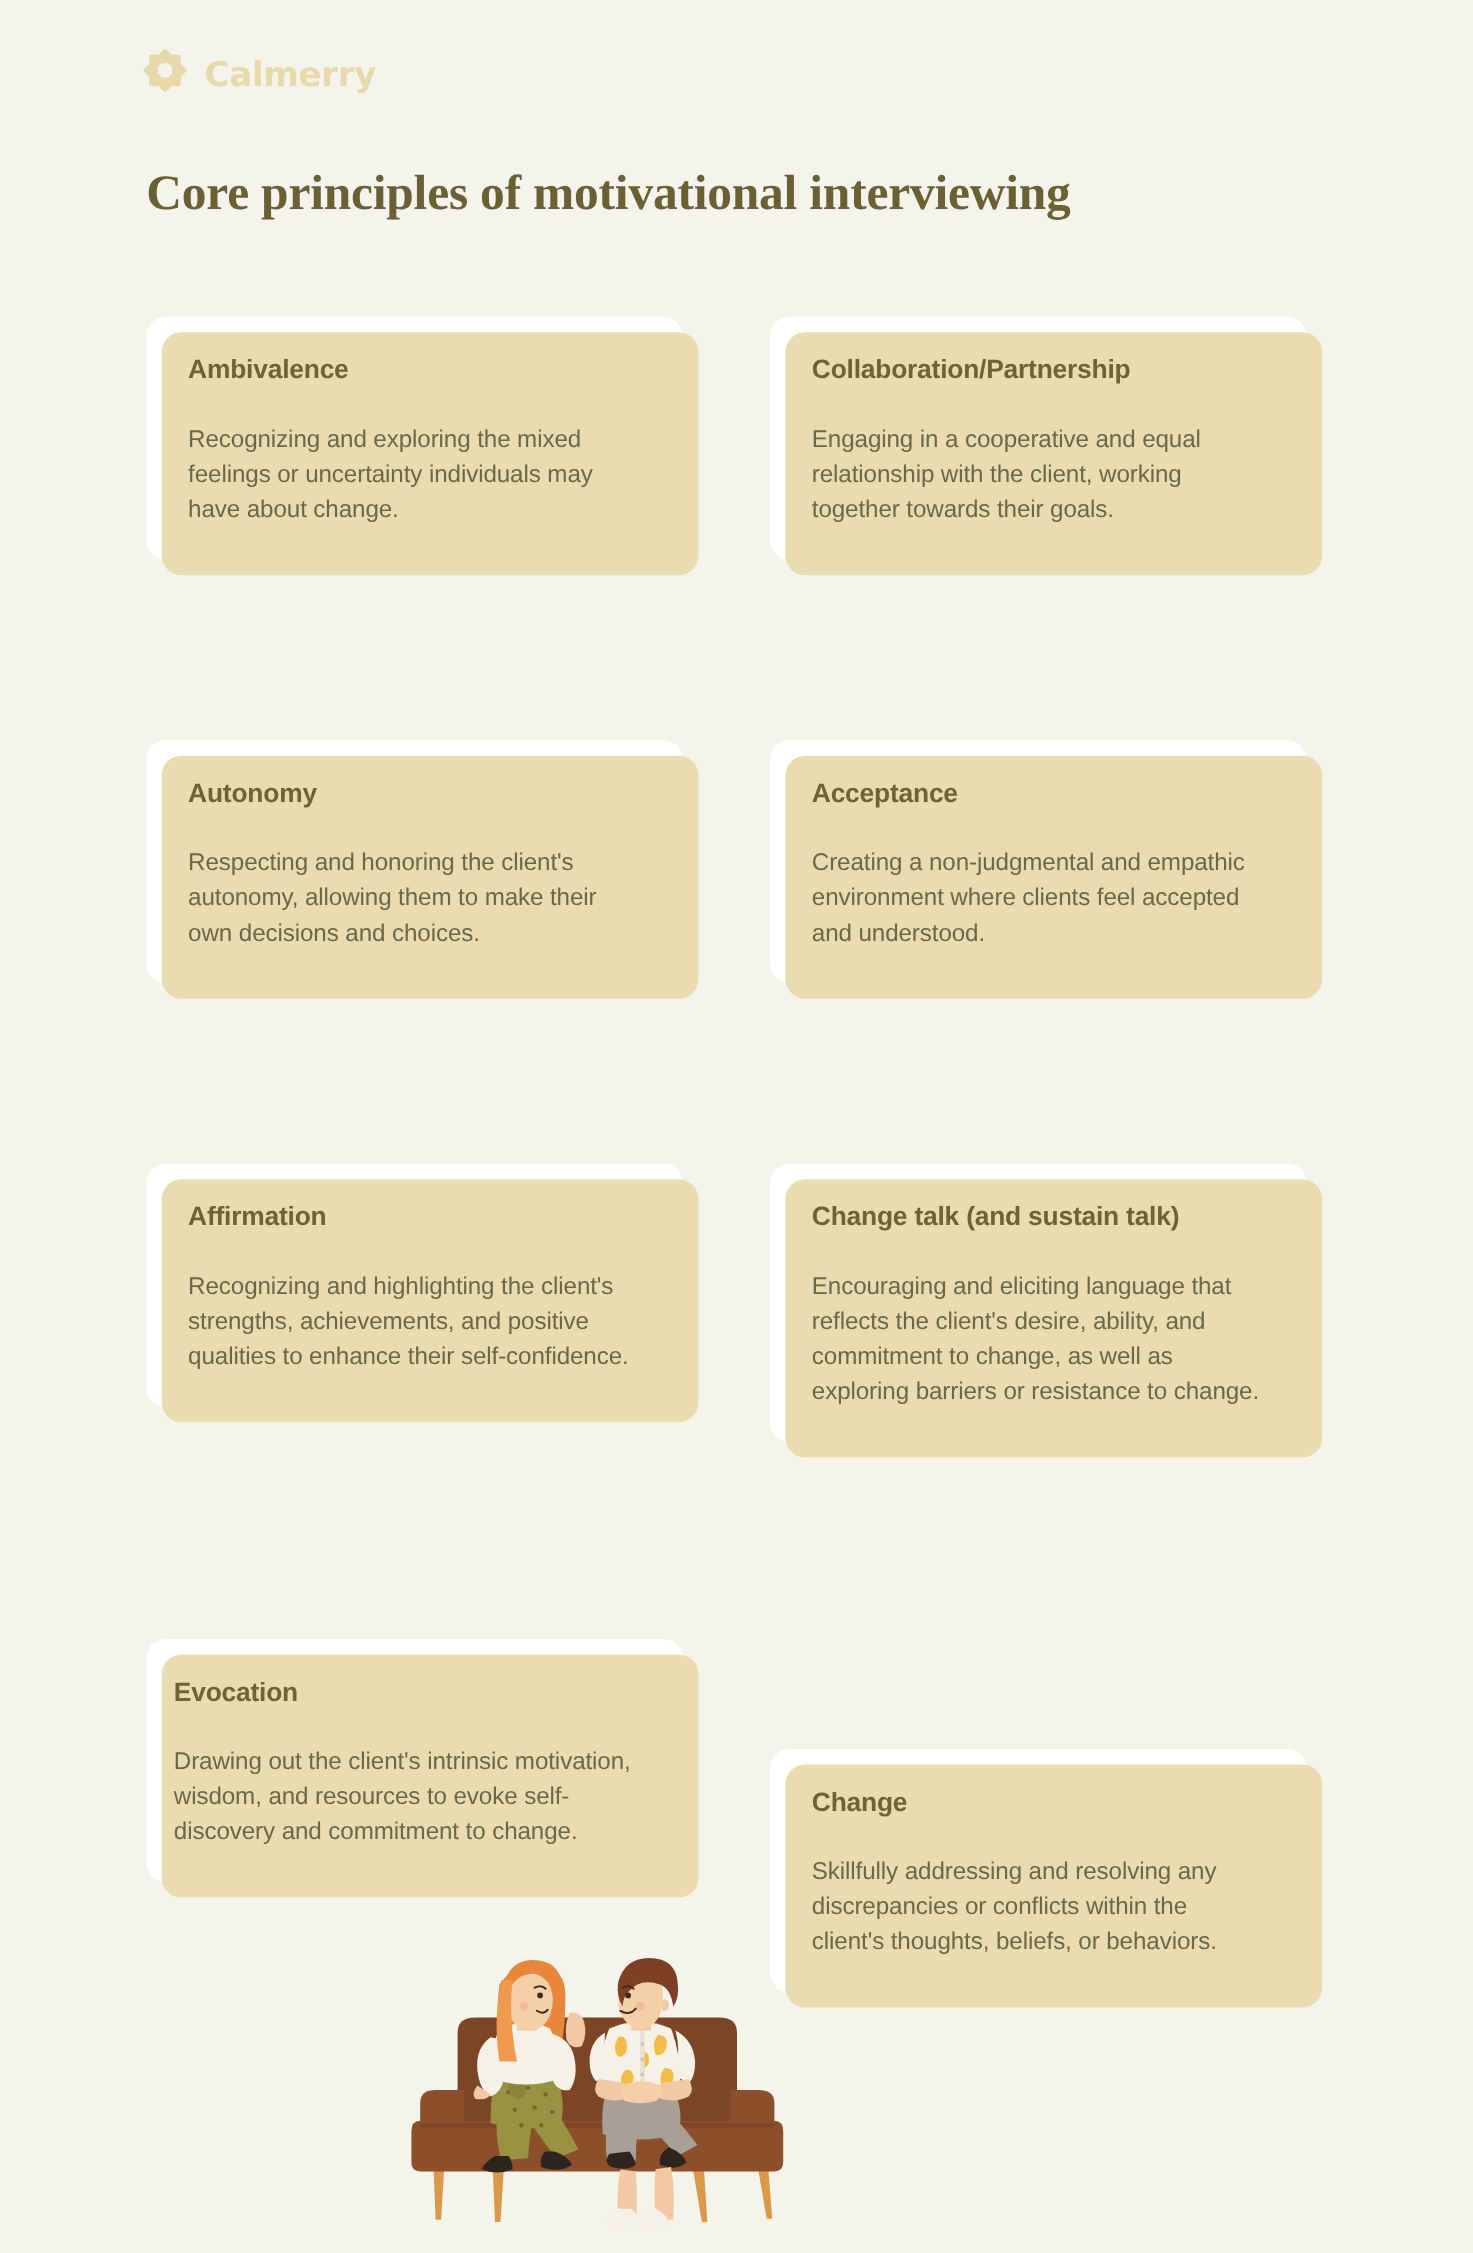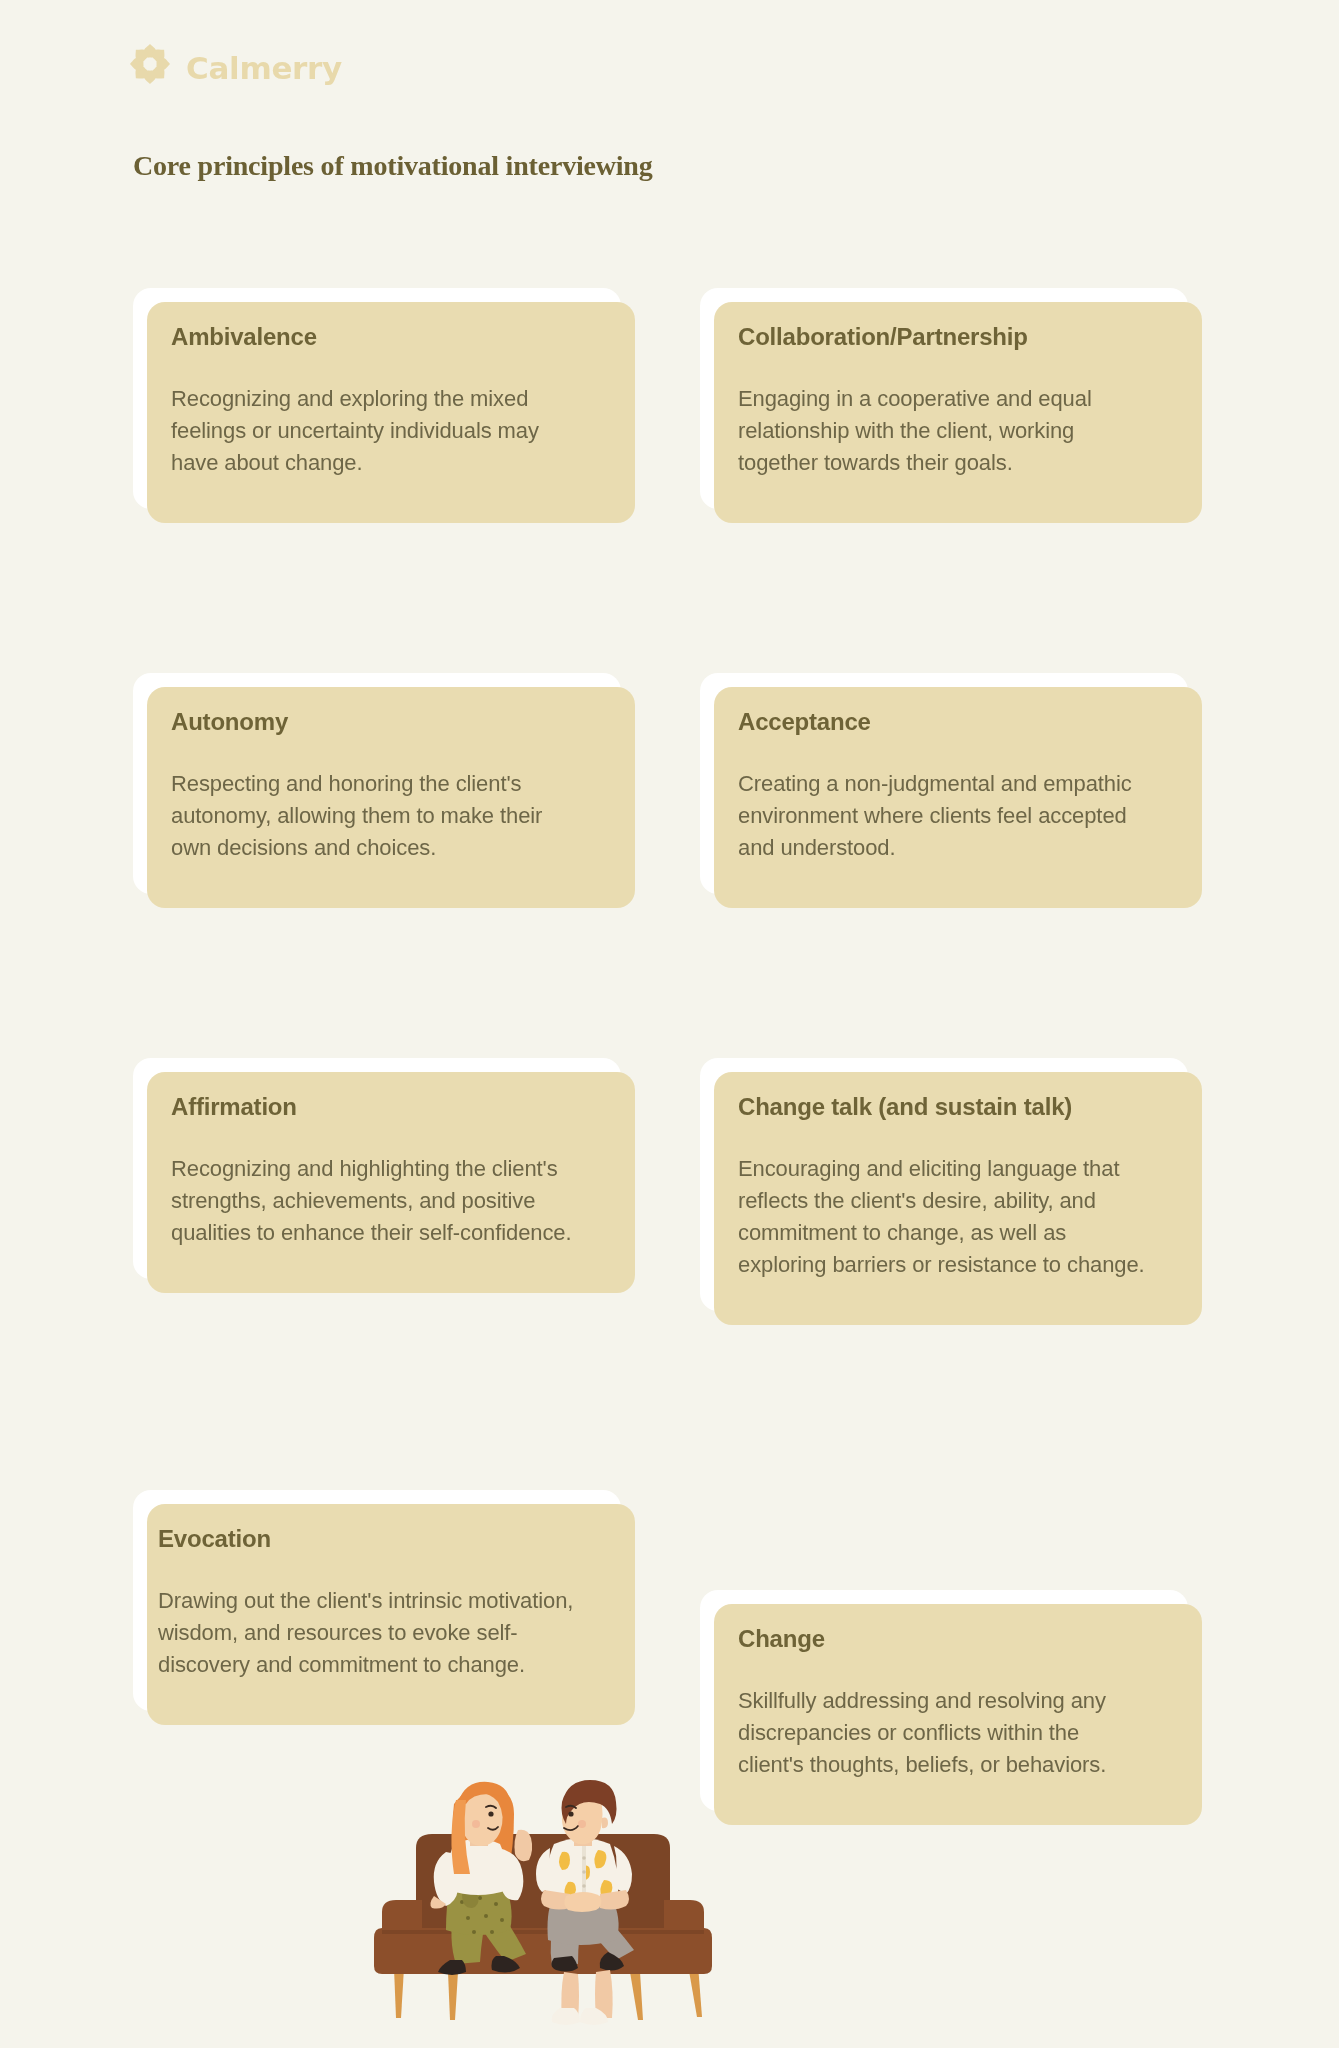--- a/index.html
+++ b/index.html
@@ -38,21 +38,21 @@
     font-family: "DejaVu Sans", sans-serif;
   }
 
   
   .page-title {
     position: absolute;
     left: 133px;
     top: 150px;
     font-family: "Liberation Serif", serif;
     font-weight: bold;
-    font-size: 28px;
+    font-size: 45px;
     line-height: 1.15;
     color: #6b6034;
     letter-spacing: -0.2px;
     text-align: right;
   }
 
   
   .card {
     position: absolute;
     background: #ffffff;

